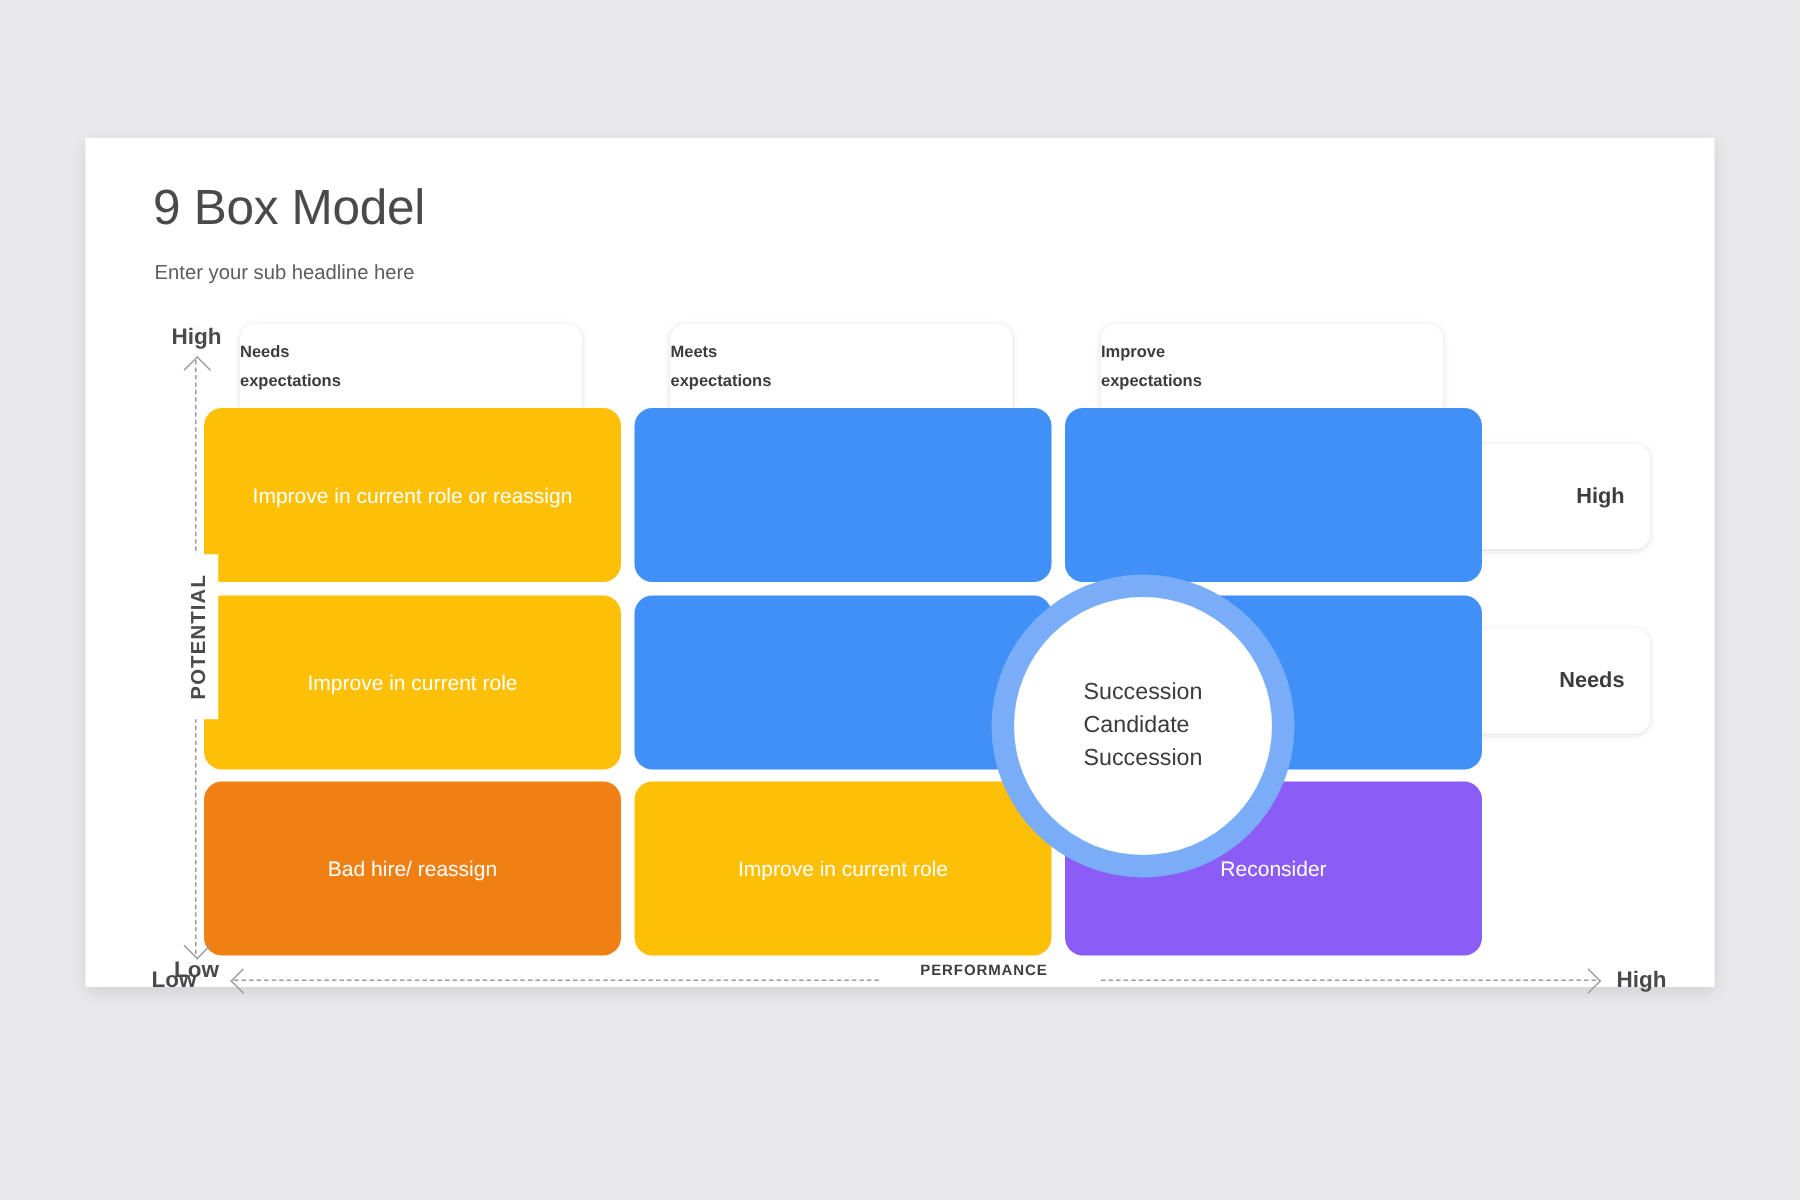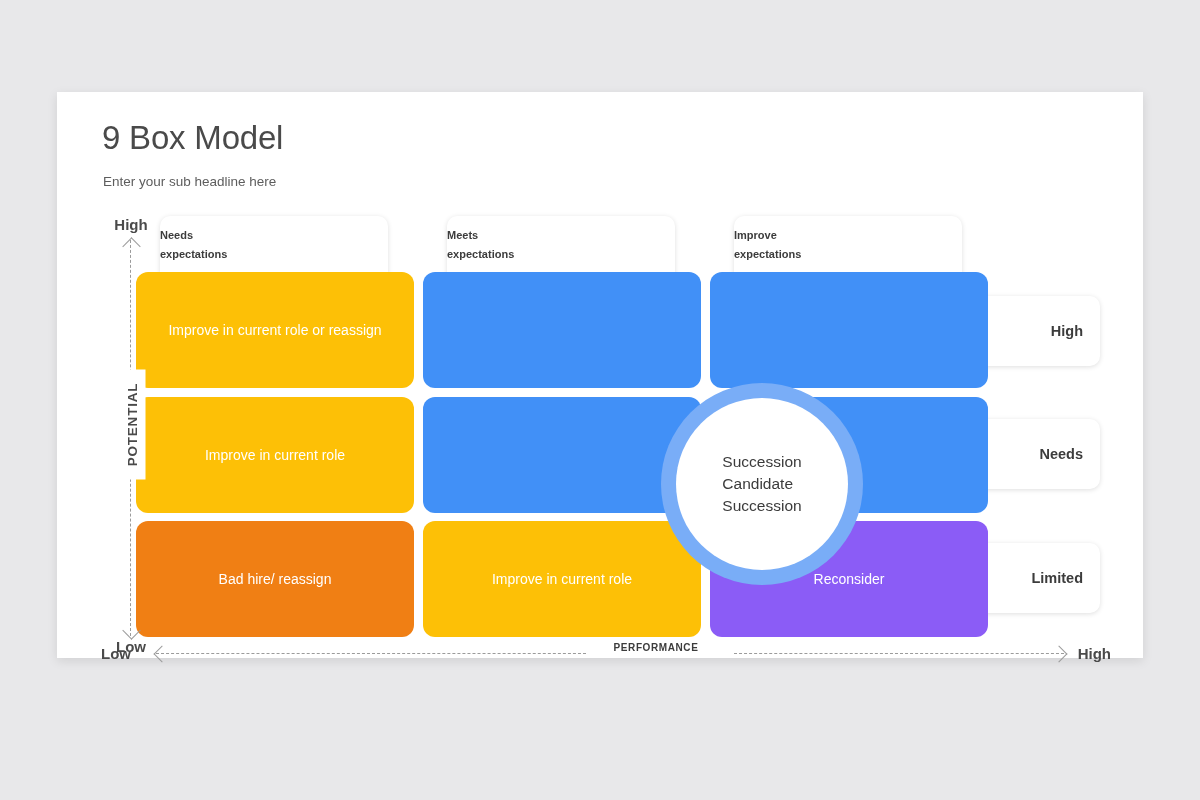--- a/index.html
+++ b/index.html
@@ -269,23 +269,20 @@
       <span>expectations</span>
     </div>
   </div>
 
   <div class="bg-card row-card r1">
     <div class="row-card-label">High</div>
   </div>
   <div class="bg-card row-card r2">
     <div class="row-card-label">Needs</div>
   </div>
-  <div class="bg-card row-card r3">
-    <div class="row-card-label">Limited</div>
-  </div>
 
   <div id="grid">
     <div class="cell row1 col1" style="background: rgb(253, 192, 6);">
       <span class="cell-text">Improve in current role or reassign</span>
     </div>
     <div class="cell row1 col2" style="background: rgb(65, 144, 247);">
       <span class="cell-text"></span>
     </div>
     <div class="cell row1 col3" style="background: rgb(65, 144, 247);">
       <span class="cell-text"></span>

